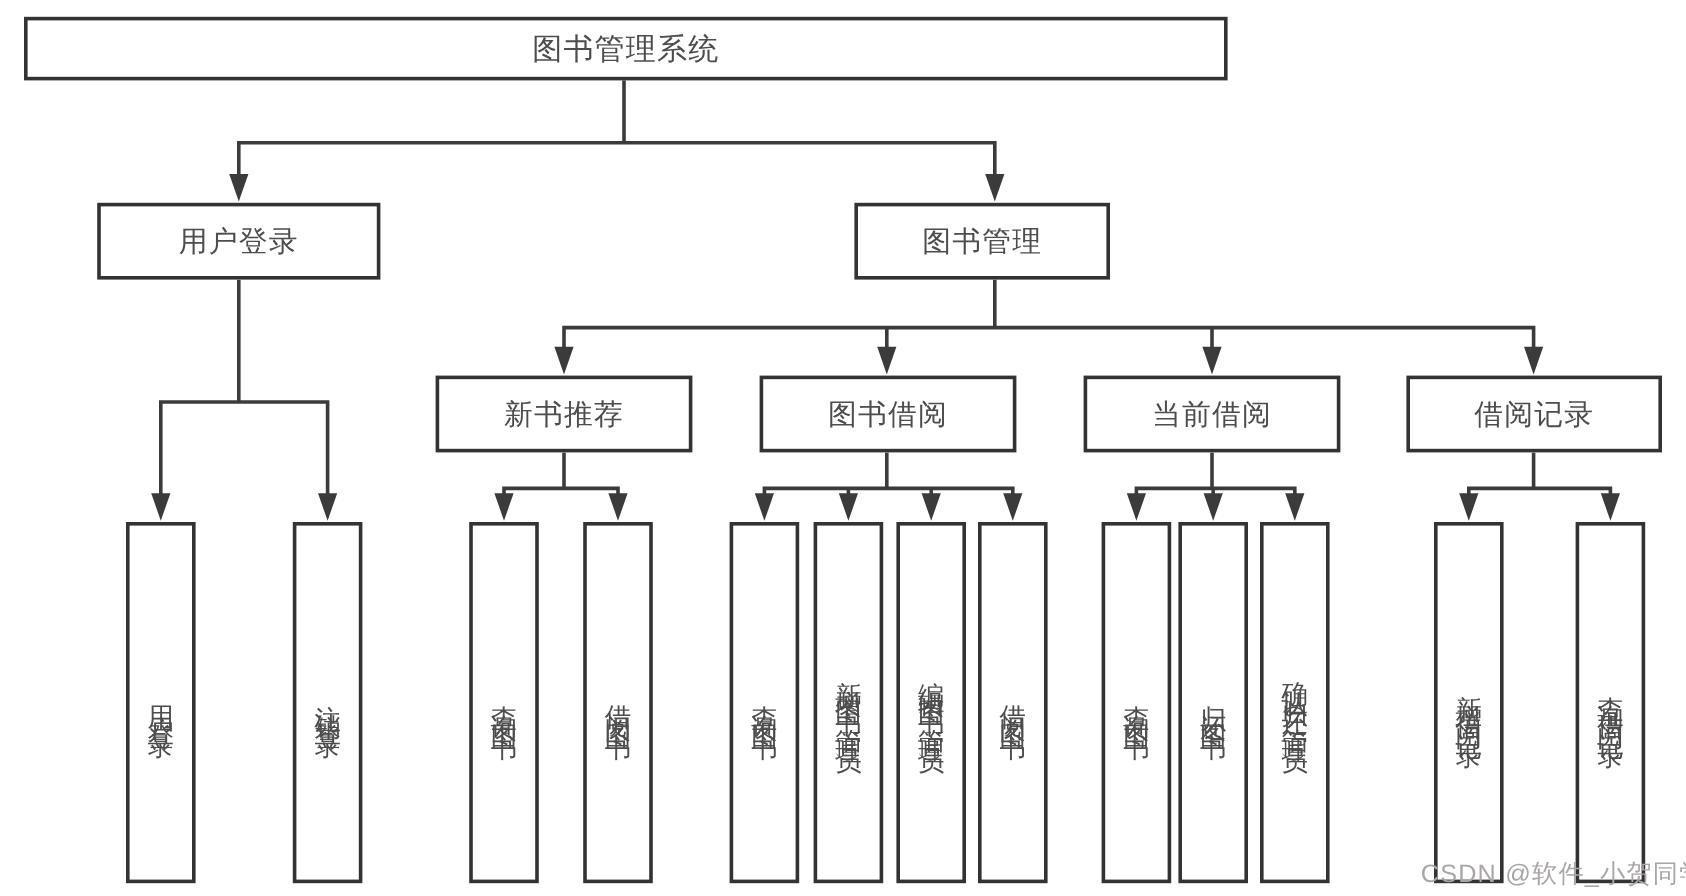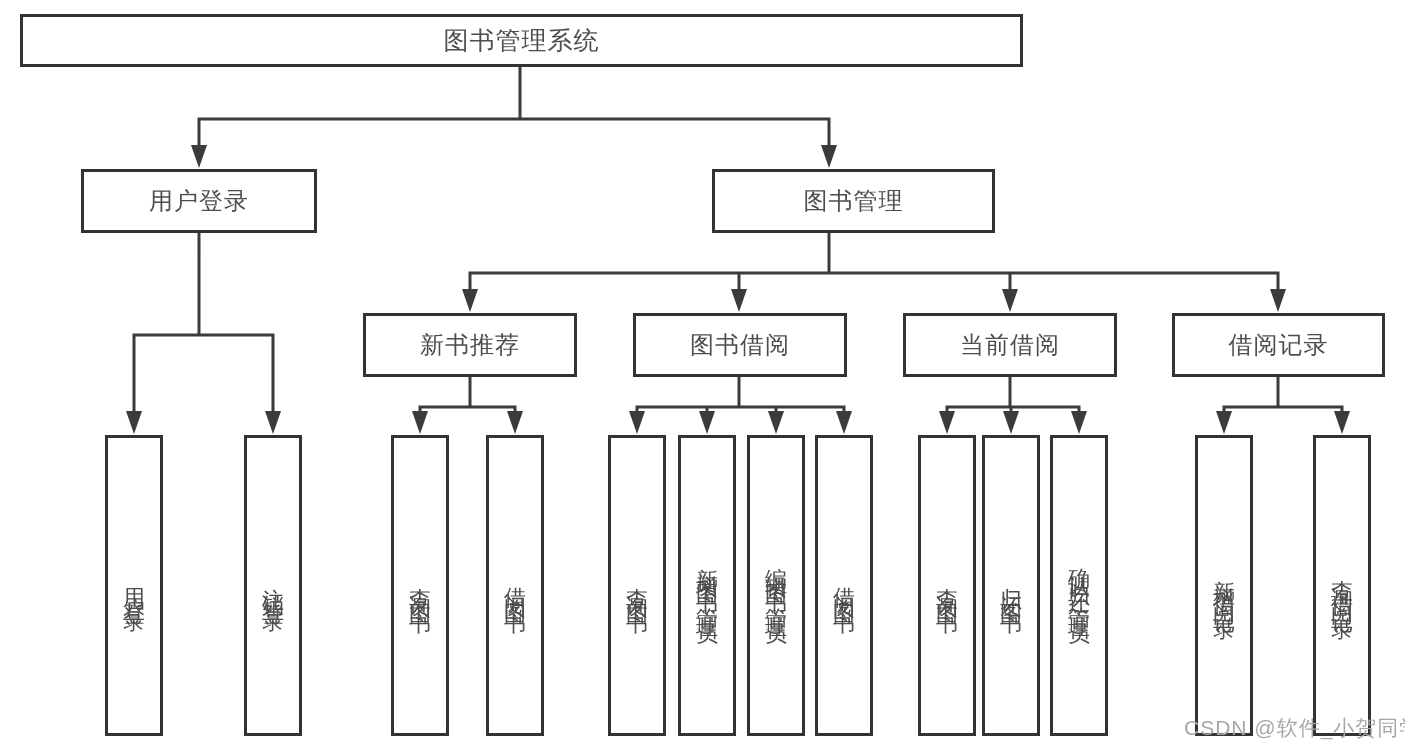--- a/index.html
+++ b/index.html
@@ -106,21 +106,21 @@
       <path d="M1278 377 V407"></path>
       <path d="M1224 413 V407 H1342 V413"></path>
       <polygon fill="#3b3b3b" stroke="none" points="1224,434 1216,411 1232,411"></polygon>
       <polygon fill="#3b3b3b" stroke="none" points="1342,434 1334,411 1350,411"></polygon>
     </g>
   </svg>
 
   <div class="node root h" style="left:20px; top:14px; width:1003px; height:53px;">图书管理系统</div>
 
   <div class="node h" style="left:81px; top:169px; width:236px; height:64px;">用户登录</div>
-  <div class="node h" style="left:712px; top:169px; width:283px; height:64px;">图书管理</div>
+  <div class="node h" style="left:712px; top:169px; width:213px; height:64px;">图书管理</div>
 
   <div class="node h" style="left:633px; top:313px; width:214px; height:64px;">图书借阅</div>
   <div class="node h" style="left:363px; top:313px; width:214px; height:64px;">新书推荐</div>
   <div class="node h" style="left:903px; top:313px; width:214px; height:64px;text-align:right;">当前借阅</div>
   <div class="node h" style="left:1172px; top:313px; width:213px; height:64px;">借阅记录</div>
 
   <div class="node leaf" style="left:105px; top:435px; width:58px; height:301px;">
     <span class="vtext">用户登录</span>
   </div>
   <div class="node leaf" style="left:244px; top:435px; width:58px; height:301px;">

